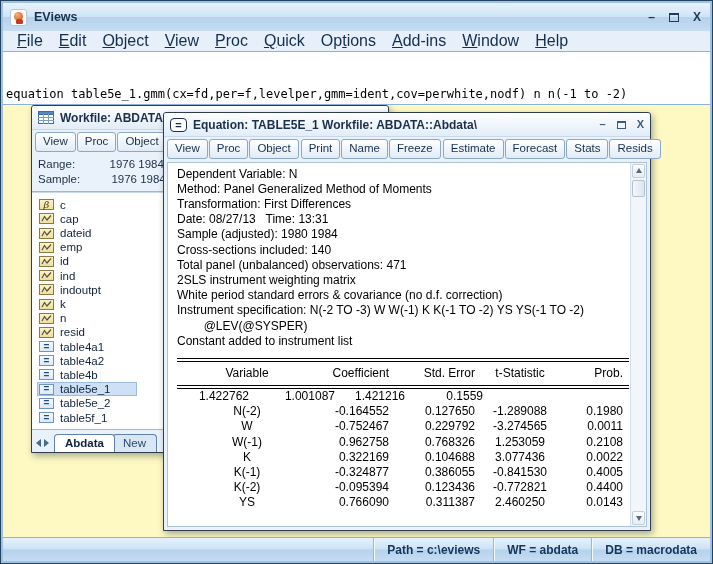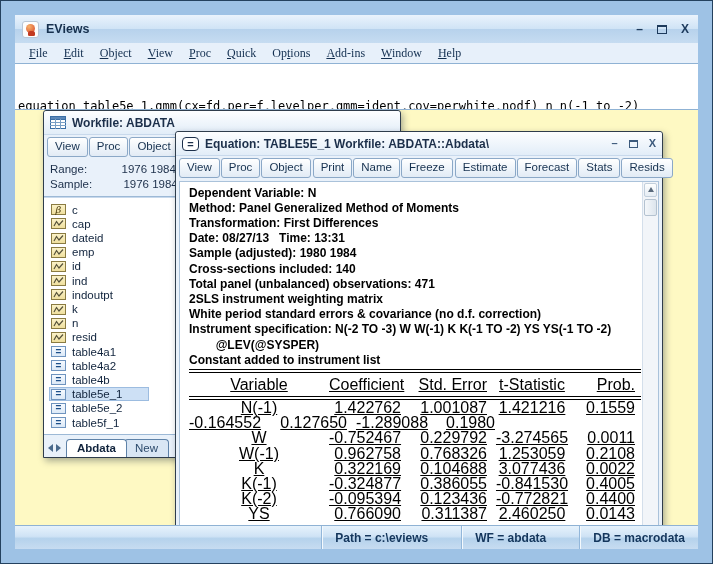--- a/index.html
+++ b/index.html
@@ -1,43 +1,43 @@
 <!DOCTYPE html>
 <html><head>
 <meta charset="utf-8">
 <style>
   * { margin:0; padding:0; box-sizing:border-box; }
   html,body { width:713px; height:564px; }
   body { font-family:"Liberation Sans", sans-serif; }
 
   .app { width:713px; height:564px; border:1px solid #24415e; background:#9ec2e5;
-         padding:14px; display:flex; flex-direction:column; position:relative; }
+         padding:2px; display:flex; flex-direction:column; position:relative; }
 
   
   .titlebar { height:28px; display:flex; align-items:center; gap:7px; padding:0 9px 0 7px;
               background:linear-gradient(#eaf3fc 0%, #cfe3f5 50%, #b7d2ec 51%, #c6dcf1 100%); }
   .logo { width:17px; height:17px; border-radius:3px; background:#fdfdfd; border:1px solid #b8c6d6;
           position:relative; flex:0 0 auto; }
   .logo::before { content:""; position:absolute; left:3px; top:2px; width:9px; height:9px;
                   border-radius:50%; background:radial-gradient(circle at 35% 30%, #f6b26a, #d8452b); }
   .logo::after { content:""; position:absolute; left:5px; top:9px; width:7px; height:5px;
                  border-radius:40% 40% 20% 20%; background:#c23a22; }
   .app-title { font-size:12.5px; font-weight:bold; color:#16304e; flex:1 1 auto; }
   .win-ctrls { display:flex; align-items:center; gap:14px; color:#1d3a5c; font-weight:bold; }
   .ctrl { font-size:12px; cursor:default; line-height:1; }
   .ctrl-max { width:10px; height:9px; border:1px solid #1d3a5c; border-top-width:2px; display:inline-block; }
 
   
   .menubar { height:21px; background:#e7f0fa; border-bottom:1px solid #8fb2d4;
              display:flex; align-items:center; padding-left:6px; }
-  .mi { font-size:12px; color:#132f50; padding:2px 8px; white-space:pre;font-family:Liberation Serif, serif; }
+  .mi { font-size:16px; color:#132f50; padding:2px 8px; white-space:pre; }
   .mi .u { text-decoration:underline; }
 
   
-  .command { height:46px; background:#ffffff; border-bottom:1px solid #8fb2d4;
+  .command { height:53px; background:#ffffff; border-bottom:1px solid #8fb2d4;
              font-family:"DejaVu Sans Mono","Liberation Mono",monospace; font-size:12px;
              line-height:17px; padding:0 3px; white-space:pre; overflow:hidden; color:#000; }
 
   
   .mdi { flex:1 1 auto; position:relative; background:#fef9c3; overflow:hidden; }
 
   .child-win { position:absolute; background:#e9f1fa; border:1px solid #2f3d4c;
                border-radius:3px 3px 0 0; box-shadow:2px 3px 7px rgba(10,25,50,.35); }
   .child-title { display:flex; align-items:center; gap:6px; padding:0 6px; height:24px;
                  background:linear-gradient(#fdfeff, #e2edf8); border-radius:3px 3px 0 0;
@@ -76,32 +76,32 @@
   .tri-l { width:0; height:0; border-top:4px solid transparent; border-bottom:4px solid transparent;
            border-right:5px solid #4a6a8c; }
   .tri-r { width:0; height:0; border-top:4px solid transparent; border-bottom:4px solid transparent;
            border-left:5px solid #4a6a8c; }
   .tab { font-size:11.5px; padding:2px 10px 3px; border:1px solid #5e82a8; border-bottom:none;
          border-radius:4px 4px 0 0; margin-right:-3px; position:relative; }
   .tab.active { background:#ffffff; font-weight:bold; color:#10233c; z-index:2; }
   .tab.idle { background:#d9e6f4; color:#2c4a6c; z-index:1; }
 
   
-  .eq { left:160px; top:21px; width:488px; height:419px; z-index:2; display:flex; flex-direction:column; }
+  .eq { left:160px; top:7px; width:488px; height:419px; z-index:2; display:flex; flex-direction:column; }
   .eq-icon { width:17px; height:14px; flex:0 0 auto; border:1.5px solid #1c2f4a; border-radius:4px;
              background:#fff; position:relative; }
   .eq-icon::before { content:"="; position:absolute; left:50%; top:50%; transform:translate(-50%,-54%);
                      font-size:11px; font-weight:bold; color:#1c2f4a; }
   .eq-body { flex:1 1 auto; position:relative; margin:1px 3px 3px; background:#fff;
              border:1px solid #aac2da; overflow:hidden; }
   .eq-text { position:absolute; left:0; top:0; right:16px; bottom:0; overflow:hidden;
              padding:4px 0 0 9px; font-size:12px; line-height:15.2px; color:#000; }
-  .sline { white-space:pre;font-weight:bold; }
-
-  .otable { margin-top:1px; width:452px; font-size:16px;text-decoration:underline; }
+  .sline { white-space:pre; }
+
+  .otable { margin-top:9px; width:452px; font-size:12px; }
   .drule { height:4px; border-top:1px solid #000; border-bottom:1px solid #000; }
   .t-row { display:flex; height:15.2px; align-items:center; }
   .t-head { height:23px; }
   .c0 { width:140px; text-align:center; }
   .c1 { width:72px;  text-align:right; }
   .c2 { width:86px;  text-align:right; }
   .c3 { width:90px;  text-align:center; }
   .c4 { width:58px;  text-align:right; }
 
   .vscroll { position:absolute; right:0; top:0; bottom:0; width:16px; background:#f2f5f9;
@@ -112,21 +112,21 @@
   .tri-up { width:0; height:0; border-left:3.5px solid transparent; border-right:3.5px solid transparent;
             border-bottom:5px solid #5a6a7c; }
   .tri-down { width:0; height:0; border-left:3.5px solid transparent; border-right:3.5px solid transparent;
               border-top:5px solid #5a6a7c; }
   .sb-thumb { position:absolute; left:1px; right:1px; top:17px; height:17px;
               background:linear-gradient(90deg,#f4f7fa,#dde5ed); border:1px solid #b4c2d0; border-radius:2px; }
 
   
   .statusbar { height:24px; background:linear-gradient(#e6f2fc,#cfe3f5 45%,#b5d2ec 55%,#c7dcf1);
                border-top:1px solid #8fb2d4; display:flex; justify-content:flex-end; align-items:flex-end;
-               font-size:12px; color:#14365c; font-weight:bold;gap:20px; }
+               font-size:12px; color:#14365c; font-weight:bold; }
   .seg { padding:0 13px; border-left:1px solid #93b7da; box-shadow:inset 1px 0 0 #f4f9fd;
          height:100%; display:flex; align-items:center; white-space:nowrap; }
 </style>
 </head>
 <body>
 
 <div class="app">
 
   <div class="titlebar">
     <span class="logo"></span>
@@ -337,27 +337,27 @@
             <div class="drule"></div>
             <div class="t-row t-head">
               <span class="c0">Variable</span>
               <span class="c1">Coefficient</span>
               <span class="c2">Std. Error</span>
               <span class="c3">t-Statistic</span>
               <span class="c4">Prob.</span>
             </div>
             <div class="drule"></div>
             <div class="t-row">
-                <span class="c0">N(-1)</span>
                 <span class="c1">1.422762</span>
                 <span class="c2">1.001087</span>
                 <span class="c3">1.421216</span>
                 <span class="c4">0.1559</span>
               </div>
             <div class="t-row">
+                <span class="c0">N(-2)</span>
                 <span class="c1">-0.164552</span>
                 <span class="c2">0.127650</span>
                 <span class="c3">-1.289088</span>
                 <span class="c4">0.1980</span>
               </div>
             <div class="t-row">
                 <span class="c0">W</span>
                 <span class="c1">-0.752467</span>
                 <span class="c2">0.229792</span>
                 <span class="c3">-3.274565</span>

